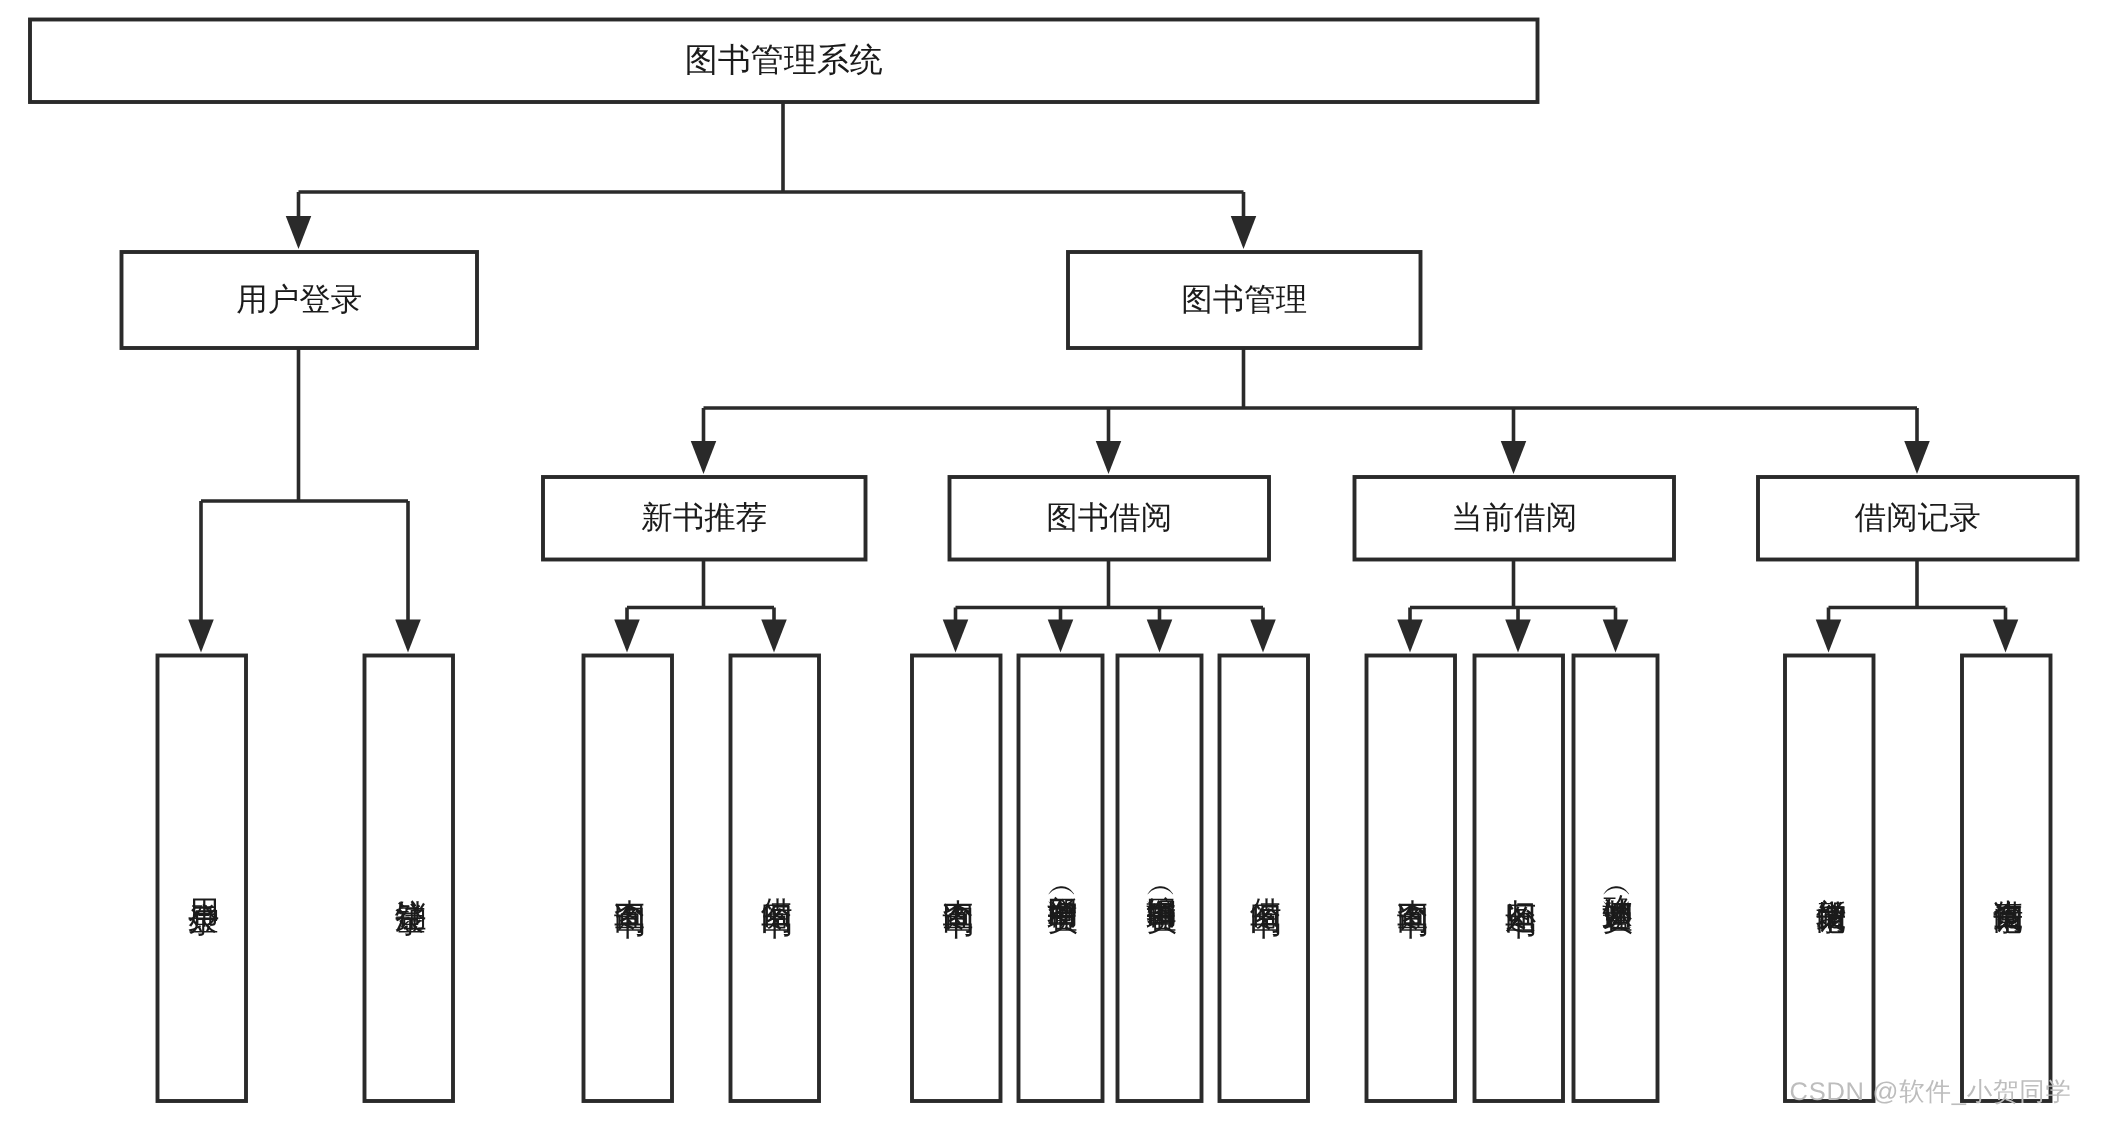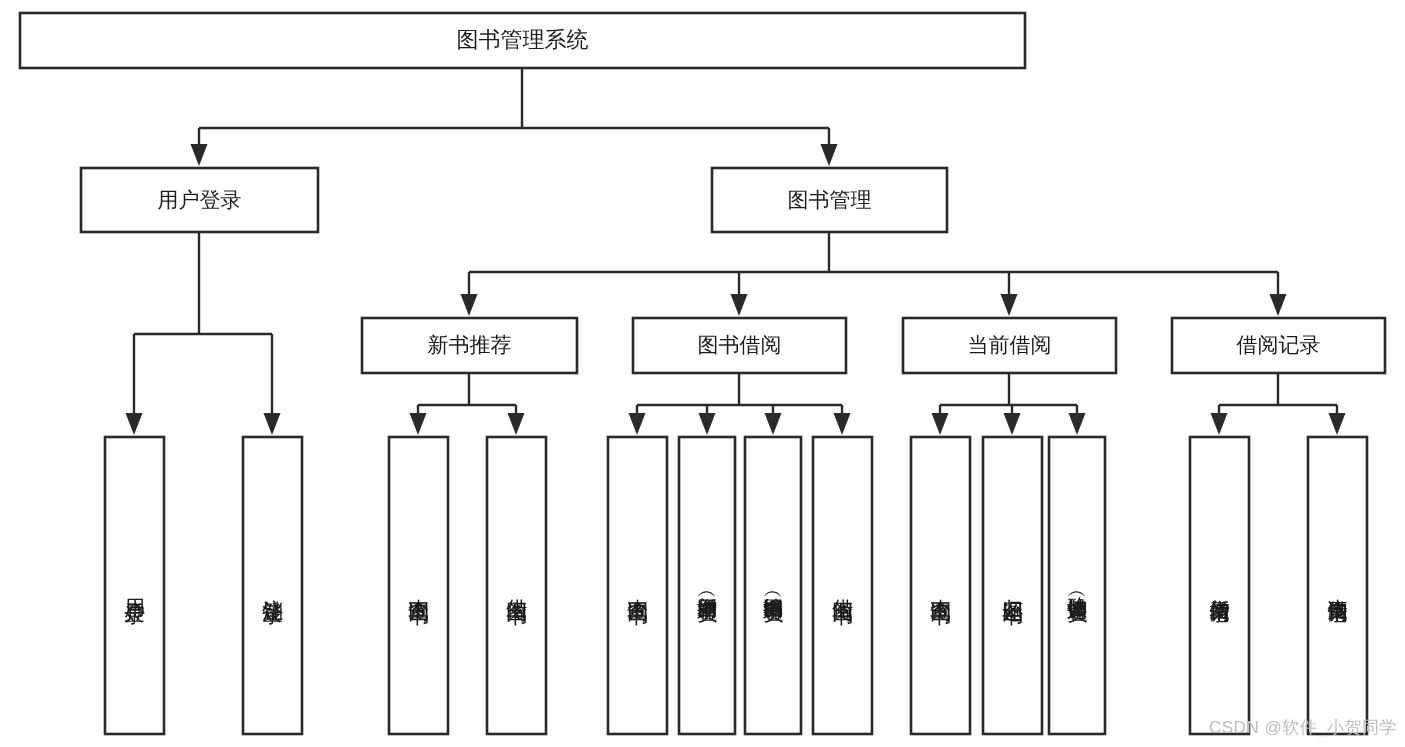--- a/index.html
+++ b/index.html
@@ -68,21 +68,20 @@
     white-space: nowrap;
     pointer-events: none;
   }
   .watermark {
     position: absolute;
     font-family: "Liberation Sans", "DejaVu Sans", sans-serif;
     font-size: 17px;
     color: #bdbdbd;
     white-space: nowrap;
     letter-spacing: 0.5px;
-    margin-left: 16px;
   }
 </style>
 </head>
 <body>
 
 <div id="diagram-root">
 
   <svg class="diagram-canvas" viewBox="0 0 1405 747">
     <g id="connectors-layer">
         <g>

